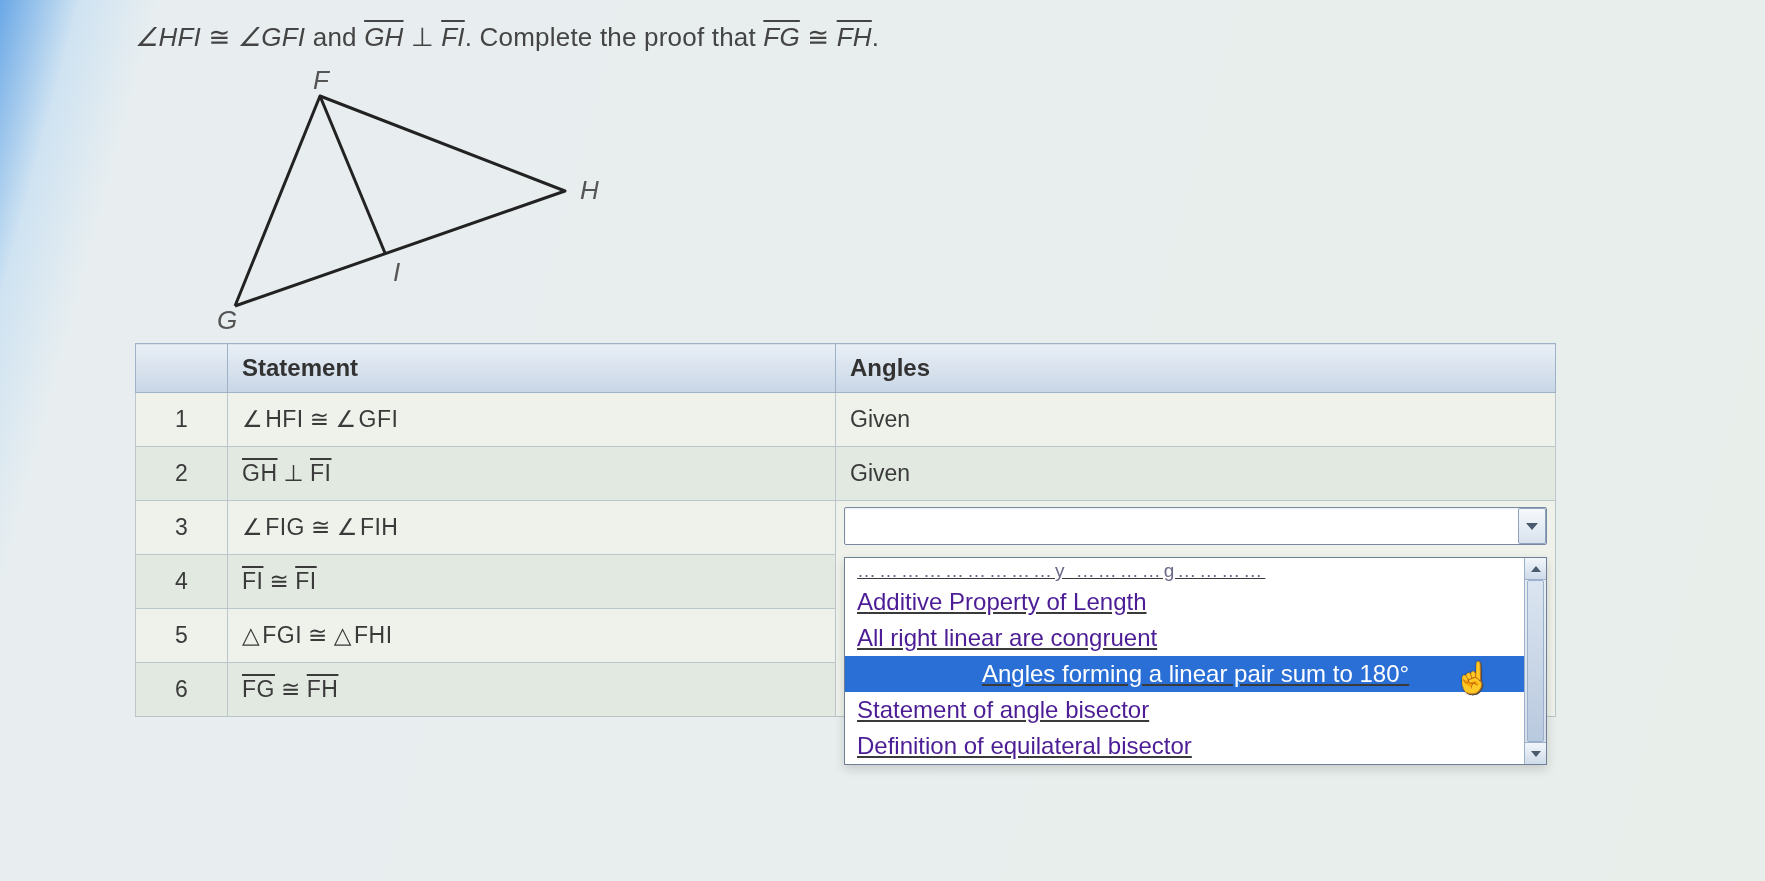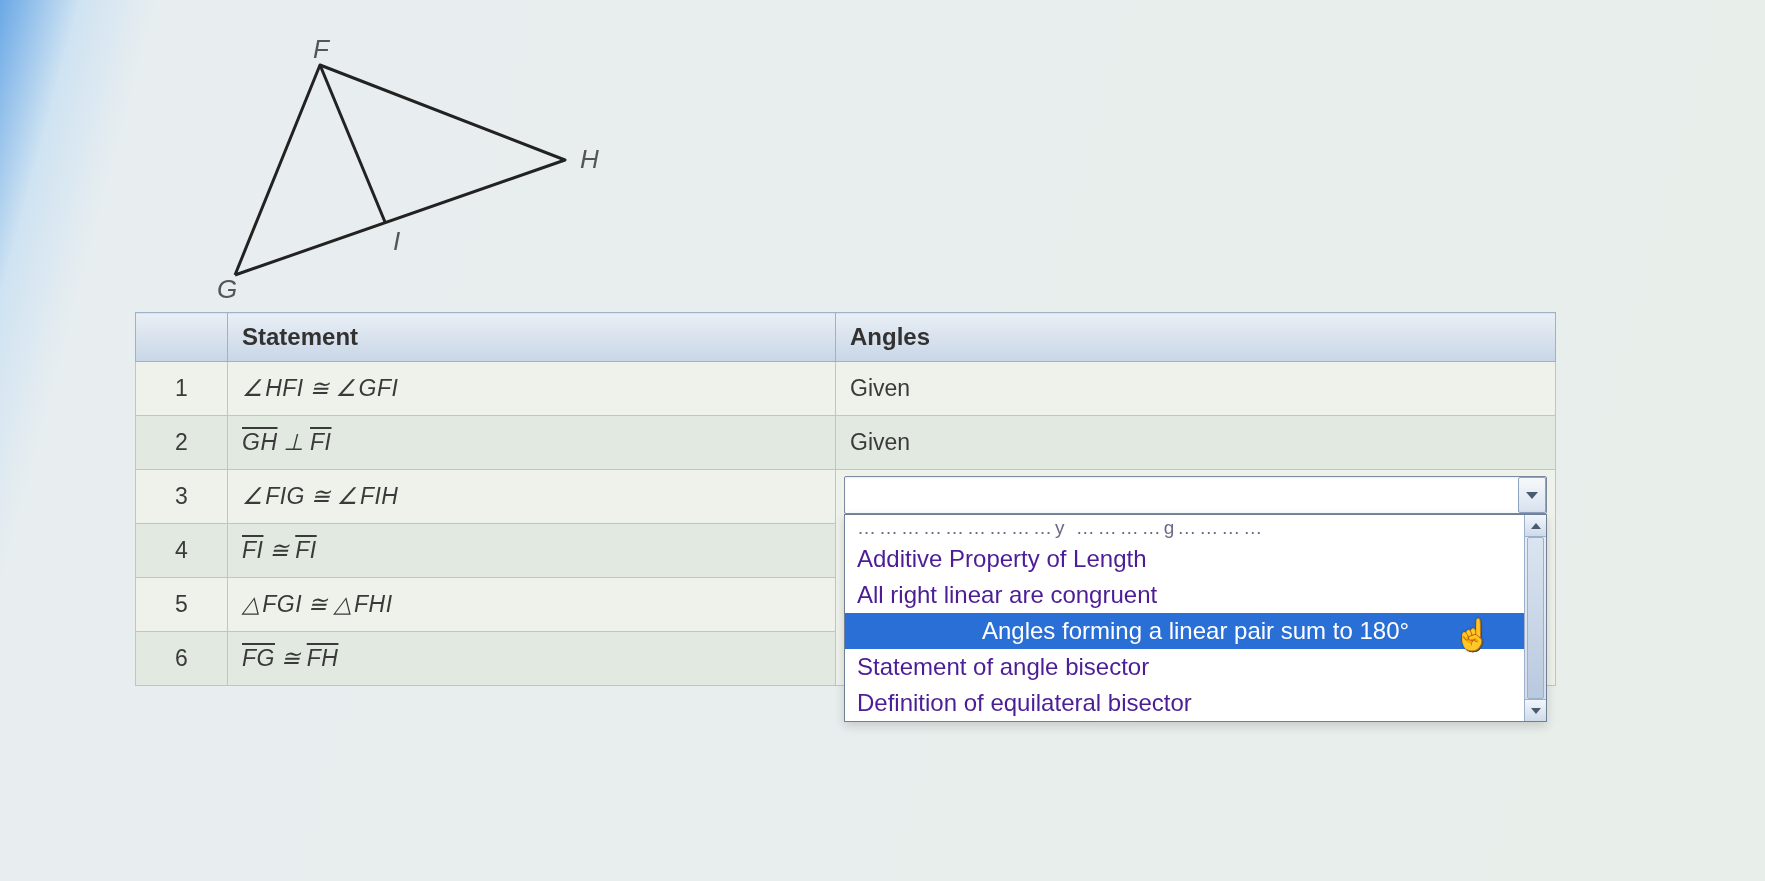--- a/index.html
+++ b/index.html
@@ -71,21 +71,21 @@
   .proof-table .reasoncol { width: 720px; position: relative; }
 
   .proof-table tbody tr:nth-child(odd) td { background: #eef2ea; }
   .proof-table tbody tr:nth-child(even) td { background: #e2e9e1; }
 
   .stmt .ang::before { content: "\2220"; margin-right: 2px; }
   .stmt .ov { text-decoration: overline; }
   .stmt .cong { padding: 0 6px; }
   .stmt .tri::before { content: "\25B3"; margin-right: 2px; }
   .stmt .perp { padding: 0 6px; }
-  .stmt { font-style: italic; letter-spacing: .5px; }
+  .stmt { letter-spacing: .5px; }
 
   
   .dropdown-cell {
     position: relative;
     padding: 0 !important;
   }
   .dd-input {
     position: absolute;
     left: 8px; right: 8px; top: 6px; height: 38px;
     background: #fff;
@@ -107,26 +107,27 @@
     display: flex; align-items: center; justify-content: center;
   }
   .dd-arrowbtn .arrow {
     width: 0; height: 0;
     border-left: 6px solid transparent;
     border-right: 6px solid transparent;
     border-top: 7px solid #4a5b70;
   }
   .dd-list {
     position: absolute;
-    left: 8px; right: 8px; top: 44px;
+    left: 8px; right: 8px; top: 56px;
     background: #fff;
     border: 1px solid #6e7f96;
     box-shadow: 0 4px 10px rgba(0,0,0,.15);
     z-index: 20;
     font-style: normal;
+    text-decoration: underline;
   }
   .dd-list .item {
     padding: 4px 12px;
     font-size: 24px;
     color: #4c1d95;
     white-space: nowrap;
     overflow: hidden;
     text-overflow: ellipsis;
   }
   .dd-list .item.trunc {
@@ -185,20 +186,23 @@
     text-shadow: 0 0 2px #333, 1px 1px 0 #555;
     z-index: 30;
     pointer-events: none;
   }
 </style>
 </head>
 <body>
 
 <div class="page">
 
+  <div class="question">
+    <span><span class="italic">∠HFI</span> ≅ <span class="italic">∠GFI</span></span><span> and </span><span class="italic ov">GH</span><span> ⊥ </span><span class="italic ov">FI</span><span>. Complete the proof that </span><span class="italic ov">FG</span><span> ≅ </span><span class="italic ov">FH</span><span>.</span>
+  </div>
 
   <div class="diagram-wrap">
     <svg class="diagram" viewBox="0 0 440 260">
       <polyline points="40,235 125,25 370,120 40,235" fill="none" stroke="#222" stroke-width="3" stroke-linejoin="round"></polyline>
       <line x1="125" y1="25" x2="190" y2="182" stroke="#222" stroke-width="3"></line>
       <text x="118" y="18" class="diag-label">F</text>
       <text x="385" y="128" class="diag-label">H</text>
       <text x="198" y="210" class="diag-label">I</text>
       <text x="22" y="258" class="diag-label">G</text>
     </svg>

